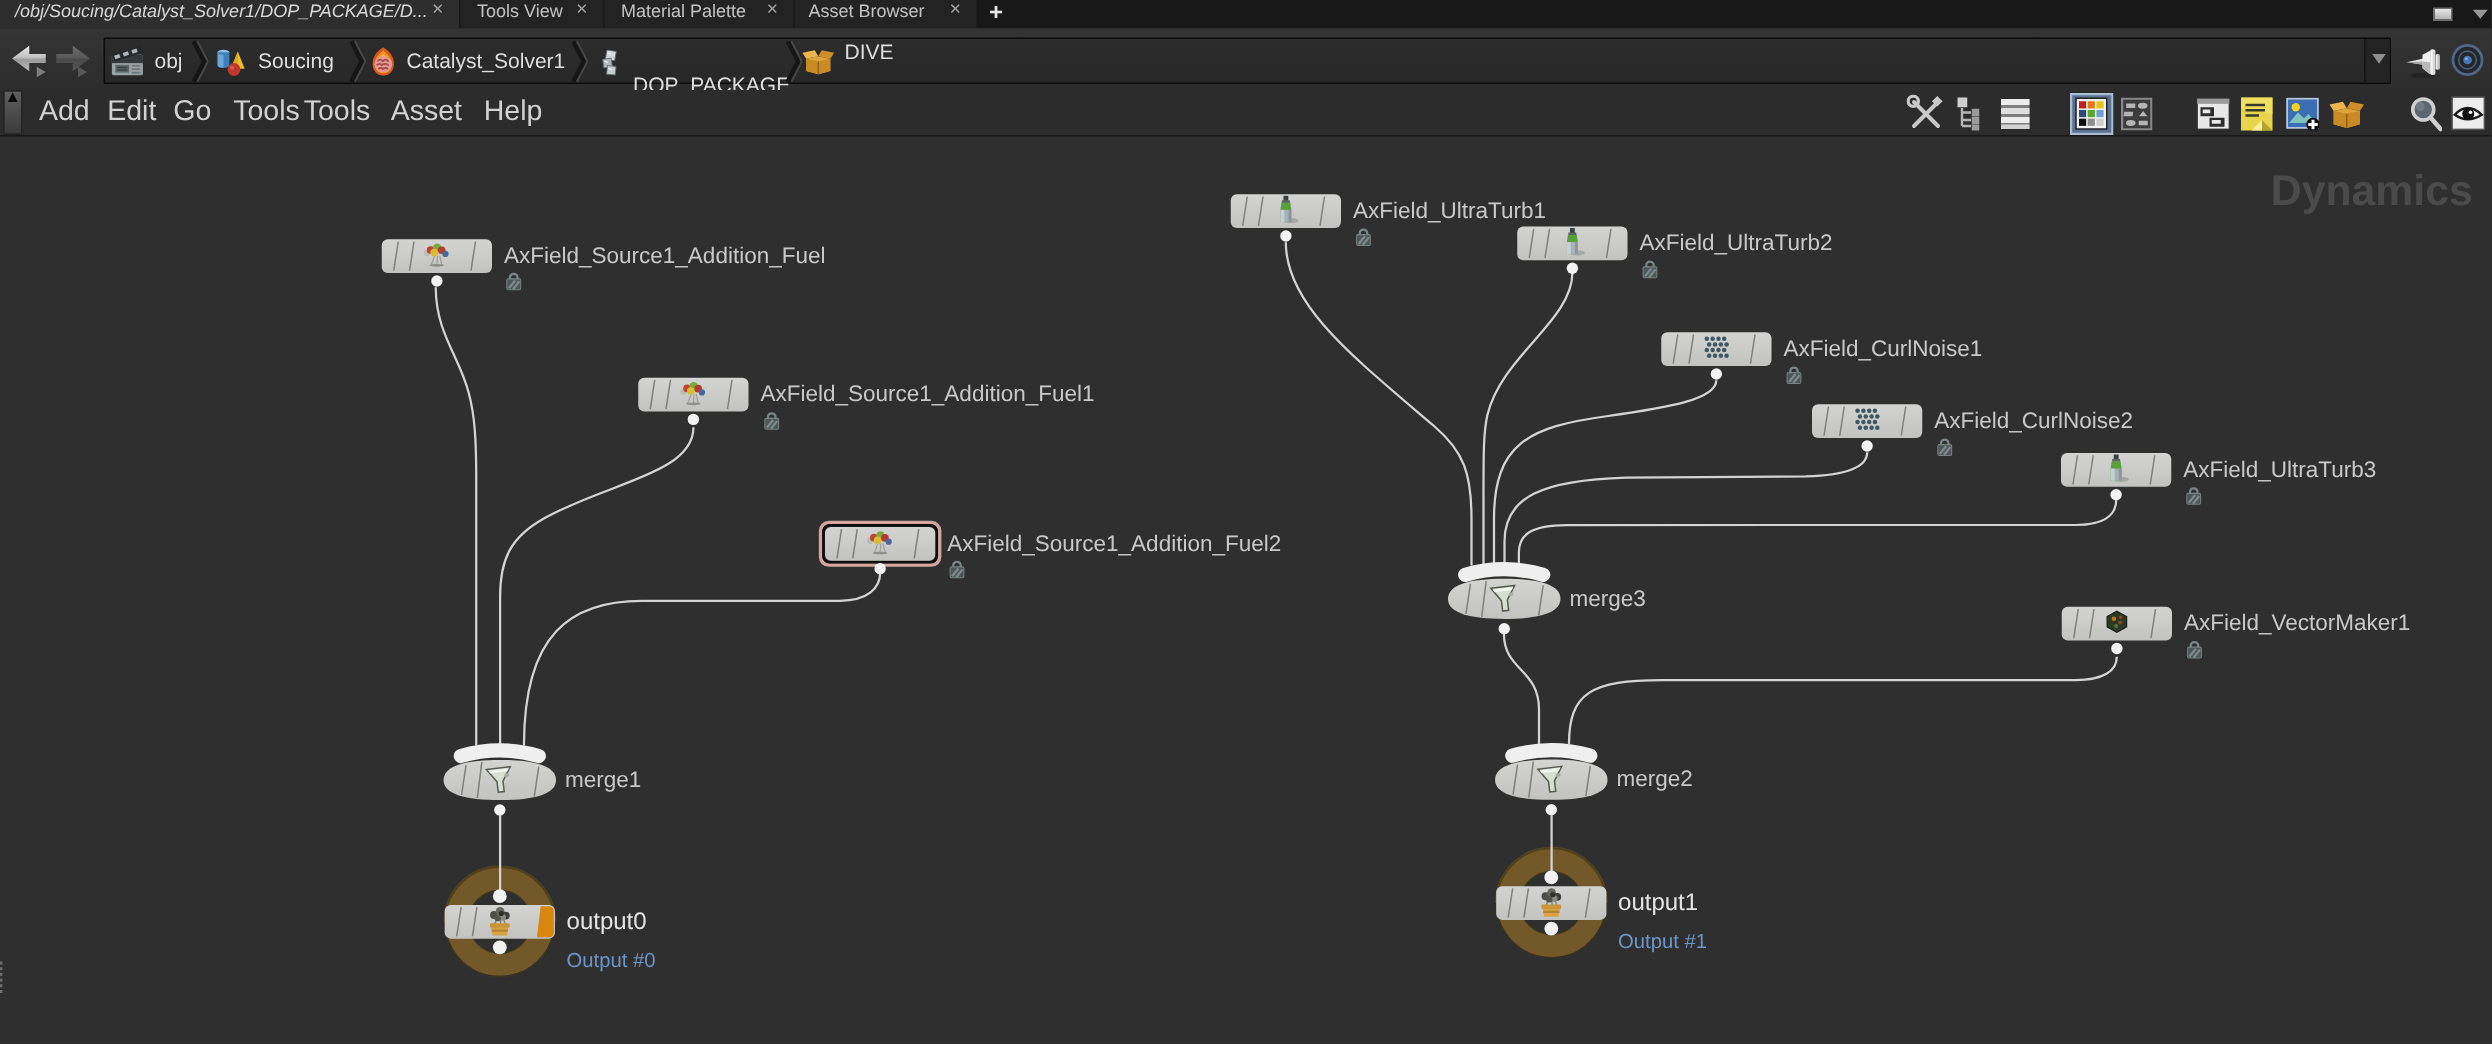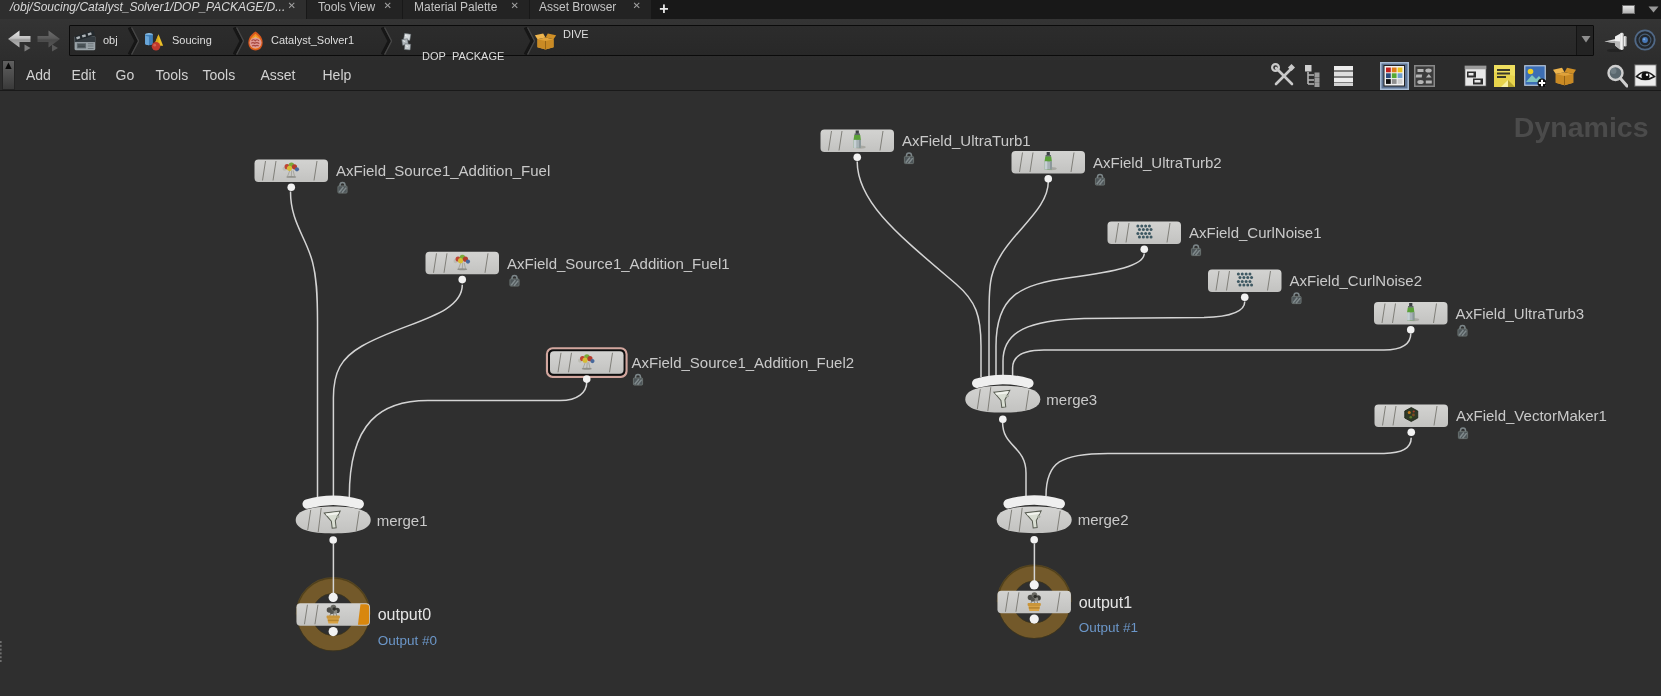--- a/index.html
+++ b/index.html
@@ -1,22 +1,22 @@
 <!DOCTYPE html>
 <html><head><meta charset="utf-8"><style>
 *{margin:0;padding:0;box-sizing:border-box}
 html,body{width:1661px;height:696px;overflow:hidden;background:#2f2f2f;font-family:"Liberation Sans",sans-serif}
 #tabbar{position:absolute;left:0;top:0;width:1661px;height:19px;background:#181818}
 .tab{position:absolute;top:0;height:19px;background:#232323;color:#c4c4c4;font-size:12px;display:flex;}
 .tab .x{color:#a2a2a2;font-size:10px;margin-left:auto;padding-right:10px}
 #navrow{position:absolute;left:0;top:19px;width:1661px;height:41px;background:linear-gradient(#343434,#2d2d2d)}
 #pathfield{position:absolute;left:69px;top:6px;width:1525px;height:31px;background:linear-gradient(#2c2c2c,#282828);border:1px solid #0b0b0b;border-radius:1px}
-.crumbtext{position:absolute;top:0;height:47px;line-height:31px;color:#dedede;font-size:11px}
+.crumbtext{position:absolute;top:0;height:47px;line-height:31px;color:#dedede;font-size:14px}
 #menurow{position:absolute;left:0;top:60px;width:1661px;height:31px;background:#2c2c2c;border-bottom:1px solid #191919}
-.menu{position:absolute;top:0;height:30px;line-height:30px;color:#d2d2d2;font-size:14px}
+.menu{position:absolute;top:0;height:30px;line-height:30px;color:#d2d2d2;font-size:19px}
 </style></head><body>
 <div id="root" style="position:relative;width:1661px;height:696px;filter:brightness(1)">
 <svg width="1661" height="696" viewBox="0 0 1661 696" style="position:absolute;left:0;top:0" font-family="'Liberation Sans',sans-serif">
 <defs>
         <linearGradient id="gBody" x1="0" y1="0" x2="0" y2="1">
           <stop offset="0" stop-color="#d3d3d1"></stop>
           <stop offset="0.5" stop-color="#cbcbc9"></stop>
           <stop offset="1" stop-color="#c2c2c0"></stop>
         </linearGradient>
       </defs>

